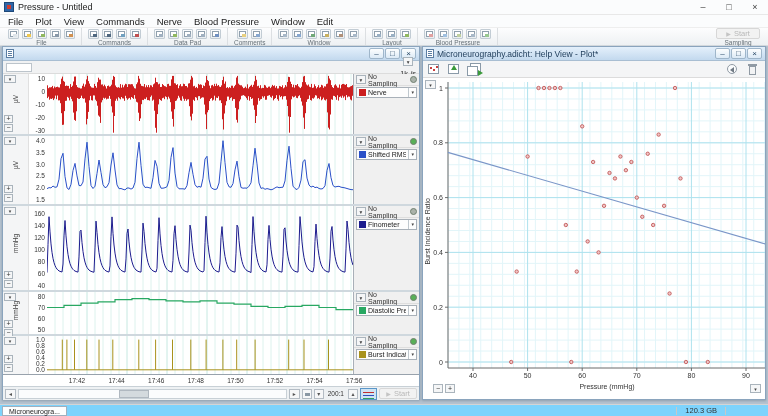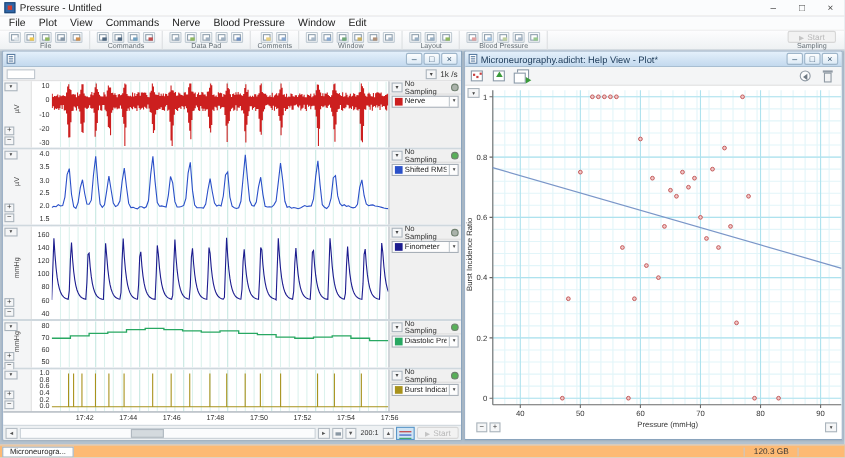--- a/index.html
+++ b/index.html
@@ -36,21 +36,21 @@
   .wtitle { height:14px; background:linear-gradient(#e4f0fb,#c3d9ee); border-bottom:1px solid #a8bed2; display:flex; align-items:center; gap:3px; padding:0 3px; }
   .wicon { width:8px; height:9px; background:#fff; border:1px solid #5a7da2; position:relative; }
   .wicon::after { content:""; position:absolute; left:1px; top:1px; width:4px; height:1px; background:#5a7da2; box-shadow:0 2px 0 #5a7da2, 0 4px 0 #5a7da2; }
   .wtitle span { font-size:8.5px; color:#1c3a58; white-space:nowrap; overflow:hidden; }
   .wbtns { margin-left:auto; display:flex; gap:1px; }
   .wbtn { width:15px; height:11px; font-size:8px; line-height:10px; text-align:center; color:#2a4a68; background:linear-gradient(#fdfefe,#dceaf6); border:1px solid #9fb6ca; border-radius:2px; }
 
   
   .subbar { height:13px; background:#f1f2f3; border-bottom:1px solid #dcdcdc; display:flex; align-items:center; padding:0 3px; }
   .comment-box { width:26px; height:9px; background:#fff; border:1px solid #bcc4cb; }
-  .rate { margin-left:auto; display:flex; align-items:center; gap:3px; font-size:7.5px; color:#333; }
+  .rate { margin-left:auto; display:flex; align-items:center; gap:3px; font-size:7.5px; color:#333;flex-direction:column; }
   .ddsq { width:10px; height:9px; border:1px solid #aab4bc; background:#f5f6f7; font-size:5.5px; line-height:8px; text-align:center; color:#444; }
   .channels { background:#cfd8de; }
   .chrow { display:flex; background:#fff; position:relative; }
   .ch-left { width:26px; background:#f4f5f6; border-right:1px solid #e0e0e0; display:flex; flex-direction:column; align-items:center; }
   .ch-dd { width:12px; height:8px; border:1px solid #aab4bc; background:#f5f6f7; font-size:5px; line-height:7px; text-align:center; color:#444; margin-top:1px; align-self:flex-start; margin-left:1px; }
   .ch-unit { flex:1; display:flex; align-items:center; justify-content:center; writing-mode:vertical-rl; transform:rotate(180deg); font-size:6.5px; color:#444; }
   .ch-zoom { display:flex; flex-direction:column; gap:1px; margin-bottom:2px; align-self:flex-start; margin-left:1px; }
   .zb { width:9px; height:8px; border:1px solid #aab4bc; background:#f5f6f7; font-size:7px; line-height:6px; text-align:center; color:#333; }
   .ch-ticks { width:18px; position:relative; background:#fff; }
   .ch-ticks .tick { position:absolute; right:2px; font-size:6.5px; line-height:7px; color:#333; }
@@ -99,21 +99,21 @@
   .pdd { position:absolute; width:11px; height:9px; border:1px solid #aab4bc; background:#f5f6f7; font-size:5px; line-height:8px; text-align:center; color:#444; }
   .pdd.tl { left:2px; top:2px; }
   .pdd.br { right:4px; bottom:6px; }
   .pylabel { position:absolute; left:1px; top:120px; writing-mode:vertical-rl; transform:rotate(180deg); font-size:7px; color:#333; }
   .pxlabel { position:absolute; left:184px; bottom:9px; transform:translateX(-50%); font-size:7px; color:#333; }
   .pzoom { position:absolute; left:10px; bottom:6px; display:flex; gap:2px; }
   .pzb { width:10px; height:9px; border:1px solid #aab4bc; background:#f5f6f7; font-size:7px; line-height:7px; text-align:center; color:#333; }
   svg text { font-family:"Liberation Sans", sans-serif; }
 
   
-  .statusbar { position:absolute; left:0; top:404px; width:768px; height:12px; background:#fdba74; border-top:1px solid #d4d4d4; display:flex; align-items:center; }
+  .statusbar { position:absolute; left:0; top:404px; width:768px; height:12px; background:#7dd3fc; border-top:1px solid #d4d4d4; display:flex; align-items:center; }
   .doc-tab { margin-left:2px; height:10px; line-height:9px; padding:0 6px; background:#fdfefe; border:1px solid #9fb0bf; font-size:7px; color:#222; }
   .sb-right { margin-left:auto; display:flex; align-items:center; }
   .sb-sep { width:1px; height:8px; background:#c8c8c8; margin:0 8px; }
   .disk { font-size:7.5px; color:#333; }
   .sb-pad { width:34px; }
 </style>
 </head>
 <body>
 
 <div class="screen">

